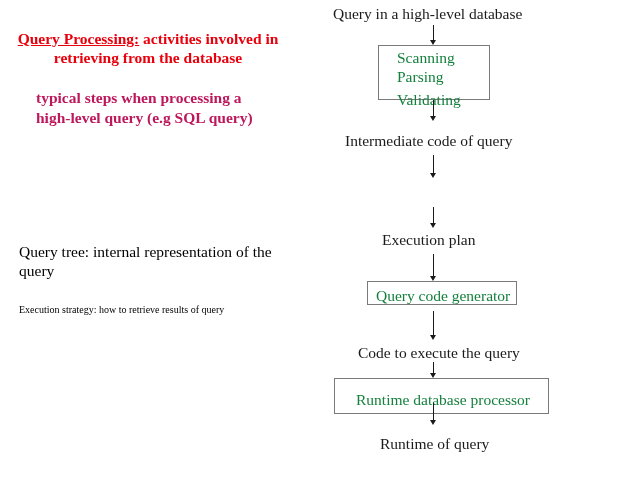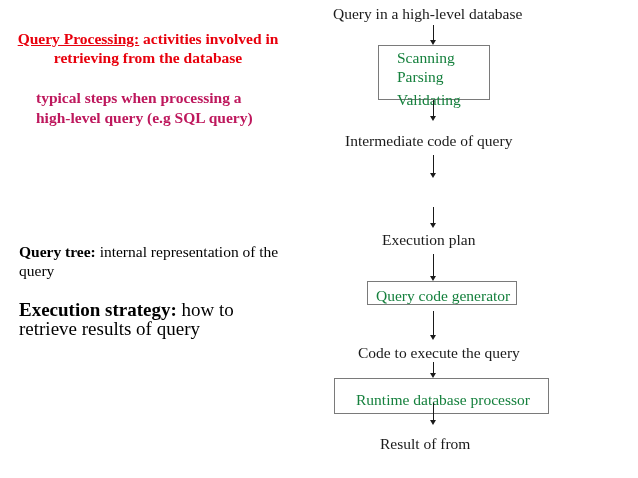--- a/index.html
+++ b/index.html
@@ -61,24 +61,24 @@
     top: 242px;
     width: 268px;
     font-size: 15.5px;
     line-height: 19px;
   }
 
   #note-execution-strategy {
     left: 19px;
     top: 300px;
     width: 268px;
-    font-size: 19px;
-    line-height: 19px;
-  }
-  .note-term { font-weight: bold; text-align: right; }
+    font-size: 10px;
+    line-height: 19px;
+  }
+  .note-term { font-weight: normal; text-align: right; }
   .note-rest { font-weight: normal; }
 
   
   #flowchart {
     position: absolute;
     left: 320px;
     top: 0;
     width: 318px;
     height: 478px;
   }
@@ -234,15 +234,15 @@
 
   <div class="flow-box" id="box-runtime">
     <div class="box-text t1">Runtime database processor</div>
   </div>
 
   <div class="arrow" id="arrow-8">
     <div class="stem" style="height:17px"></div>
       <div class="head"></div>
   </div>
 
-  <div class="flow-label" id="label-result">Result of from</div>
+  <div class="flow-label" id="label-result">Runtime of query</div>
 
 </div>
 
 </body></html>

